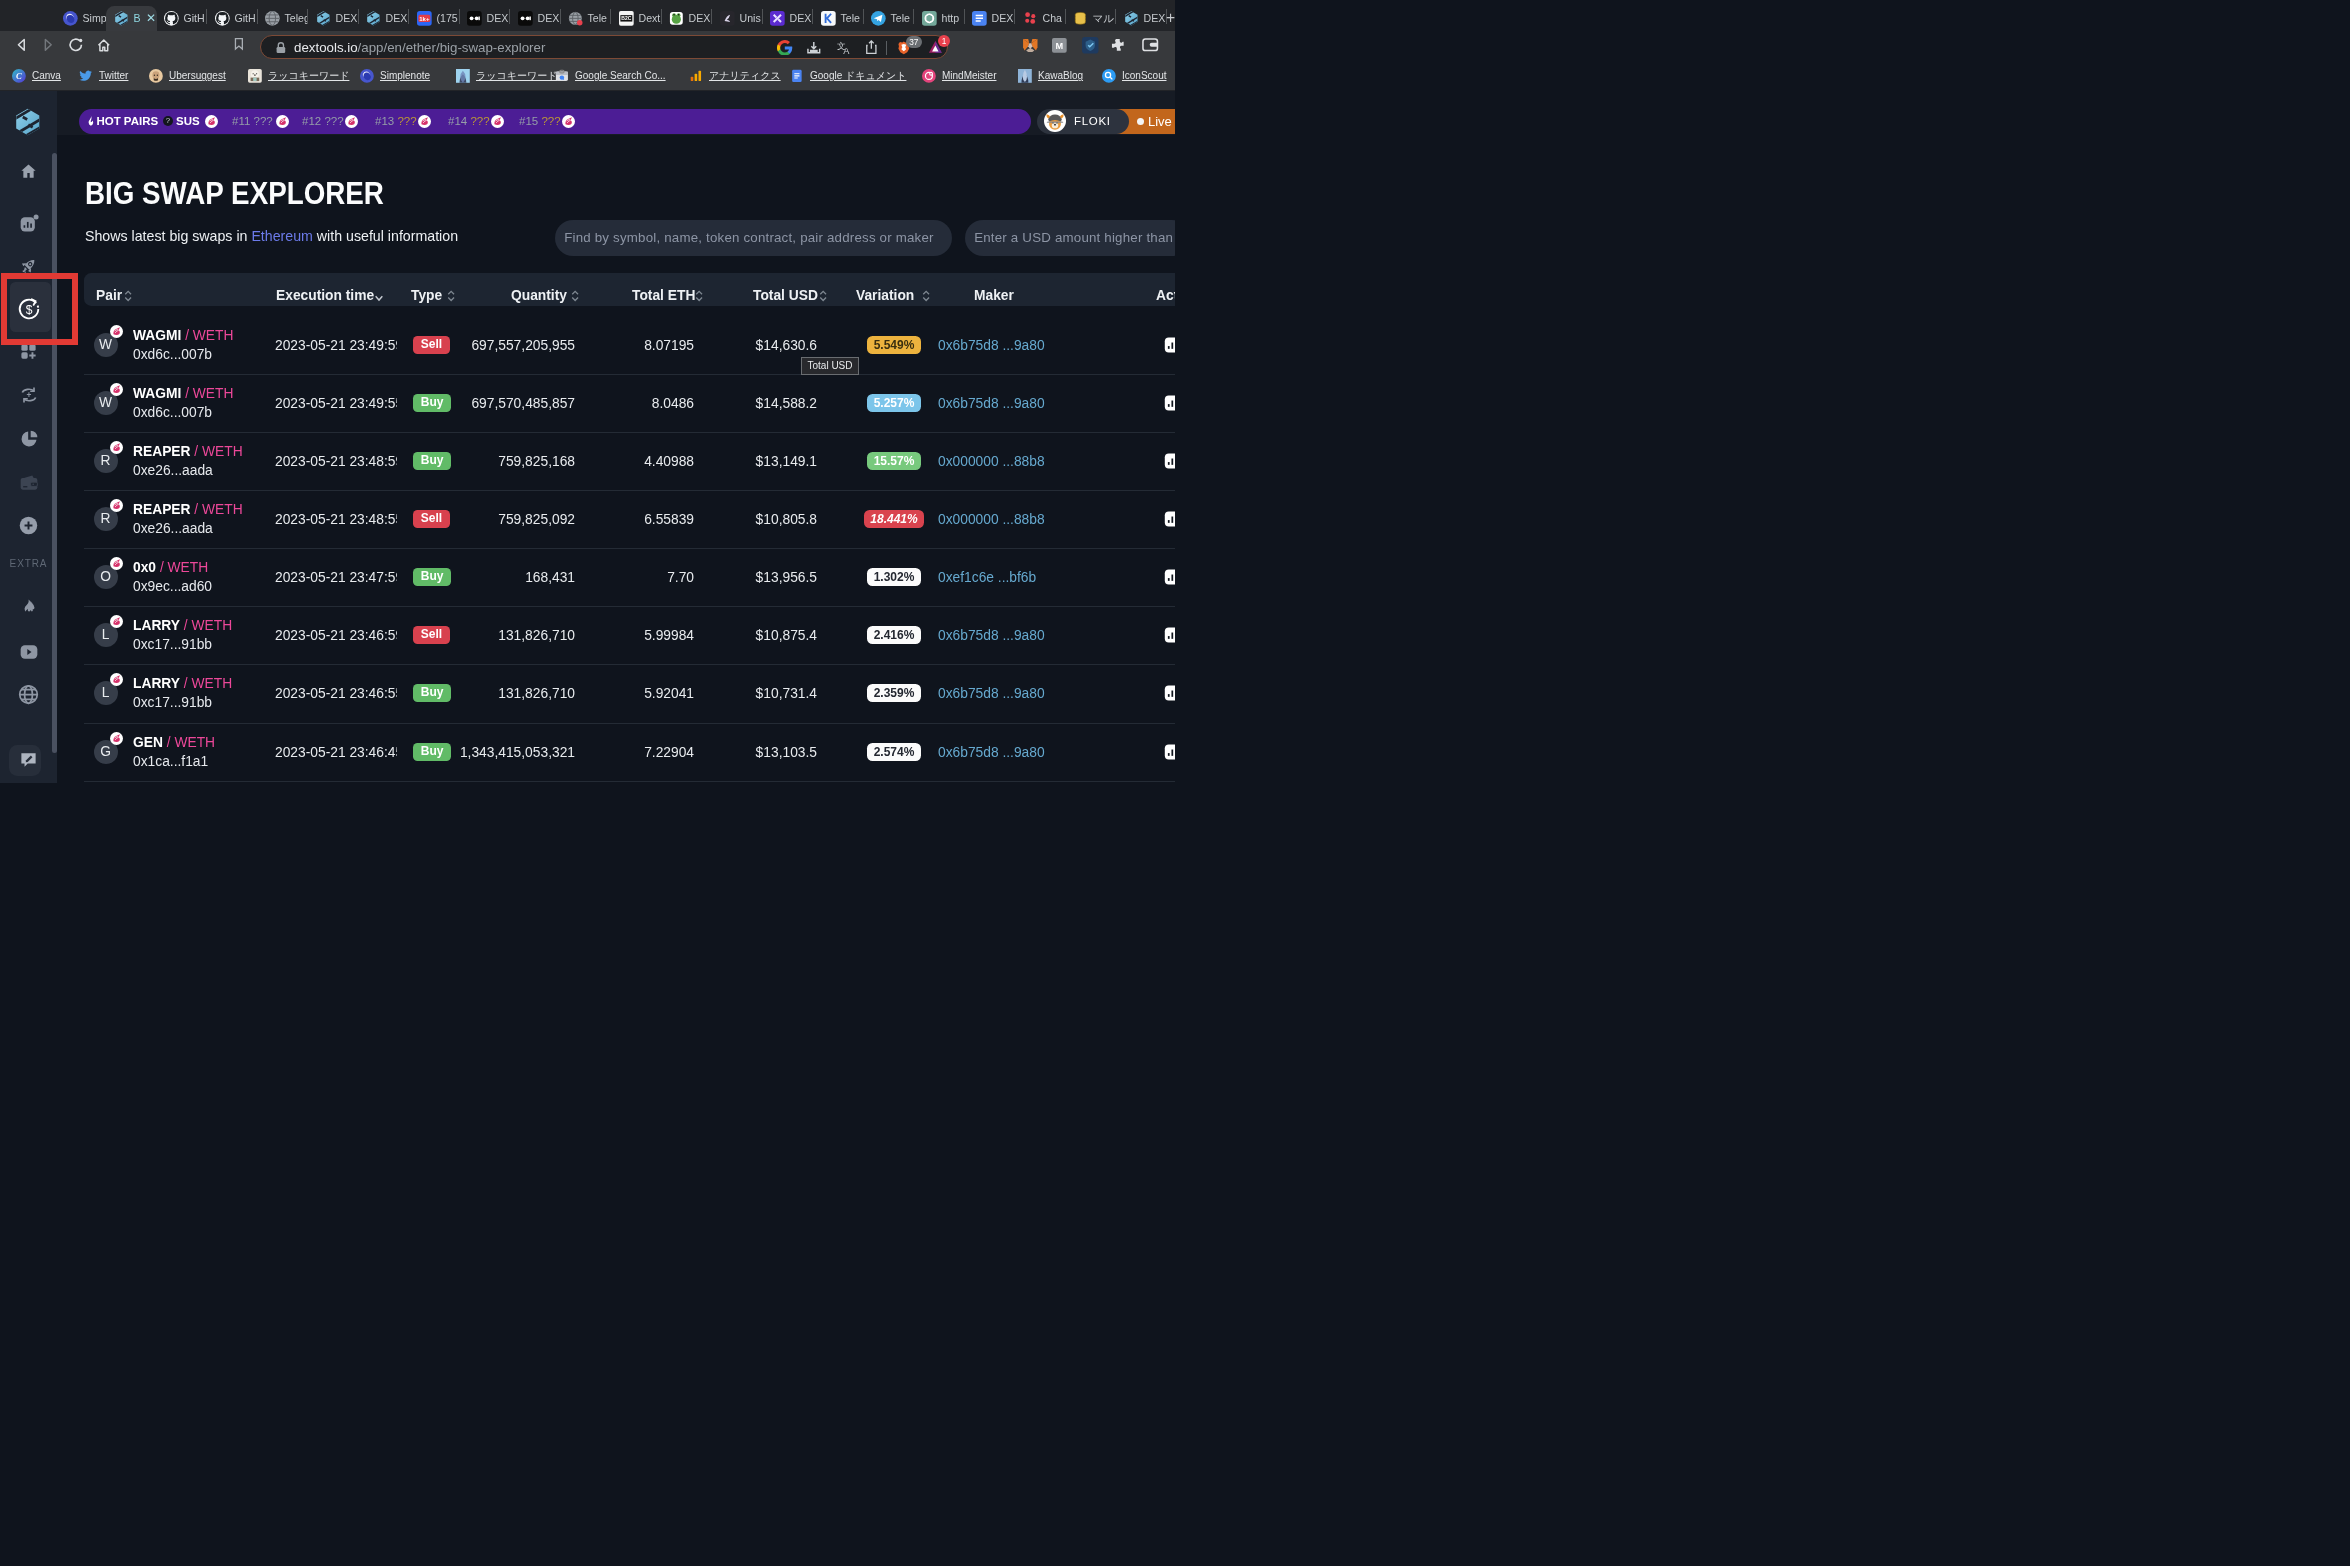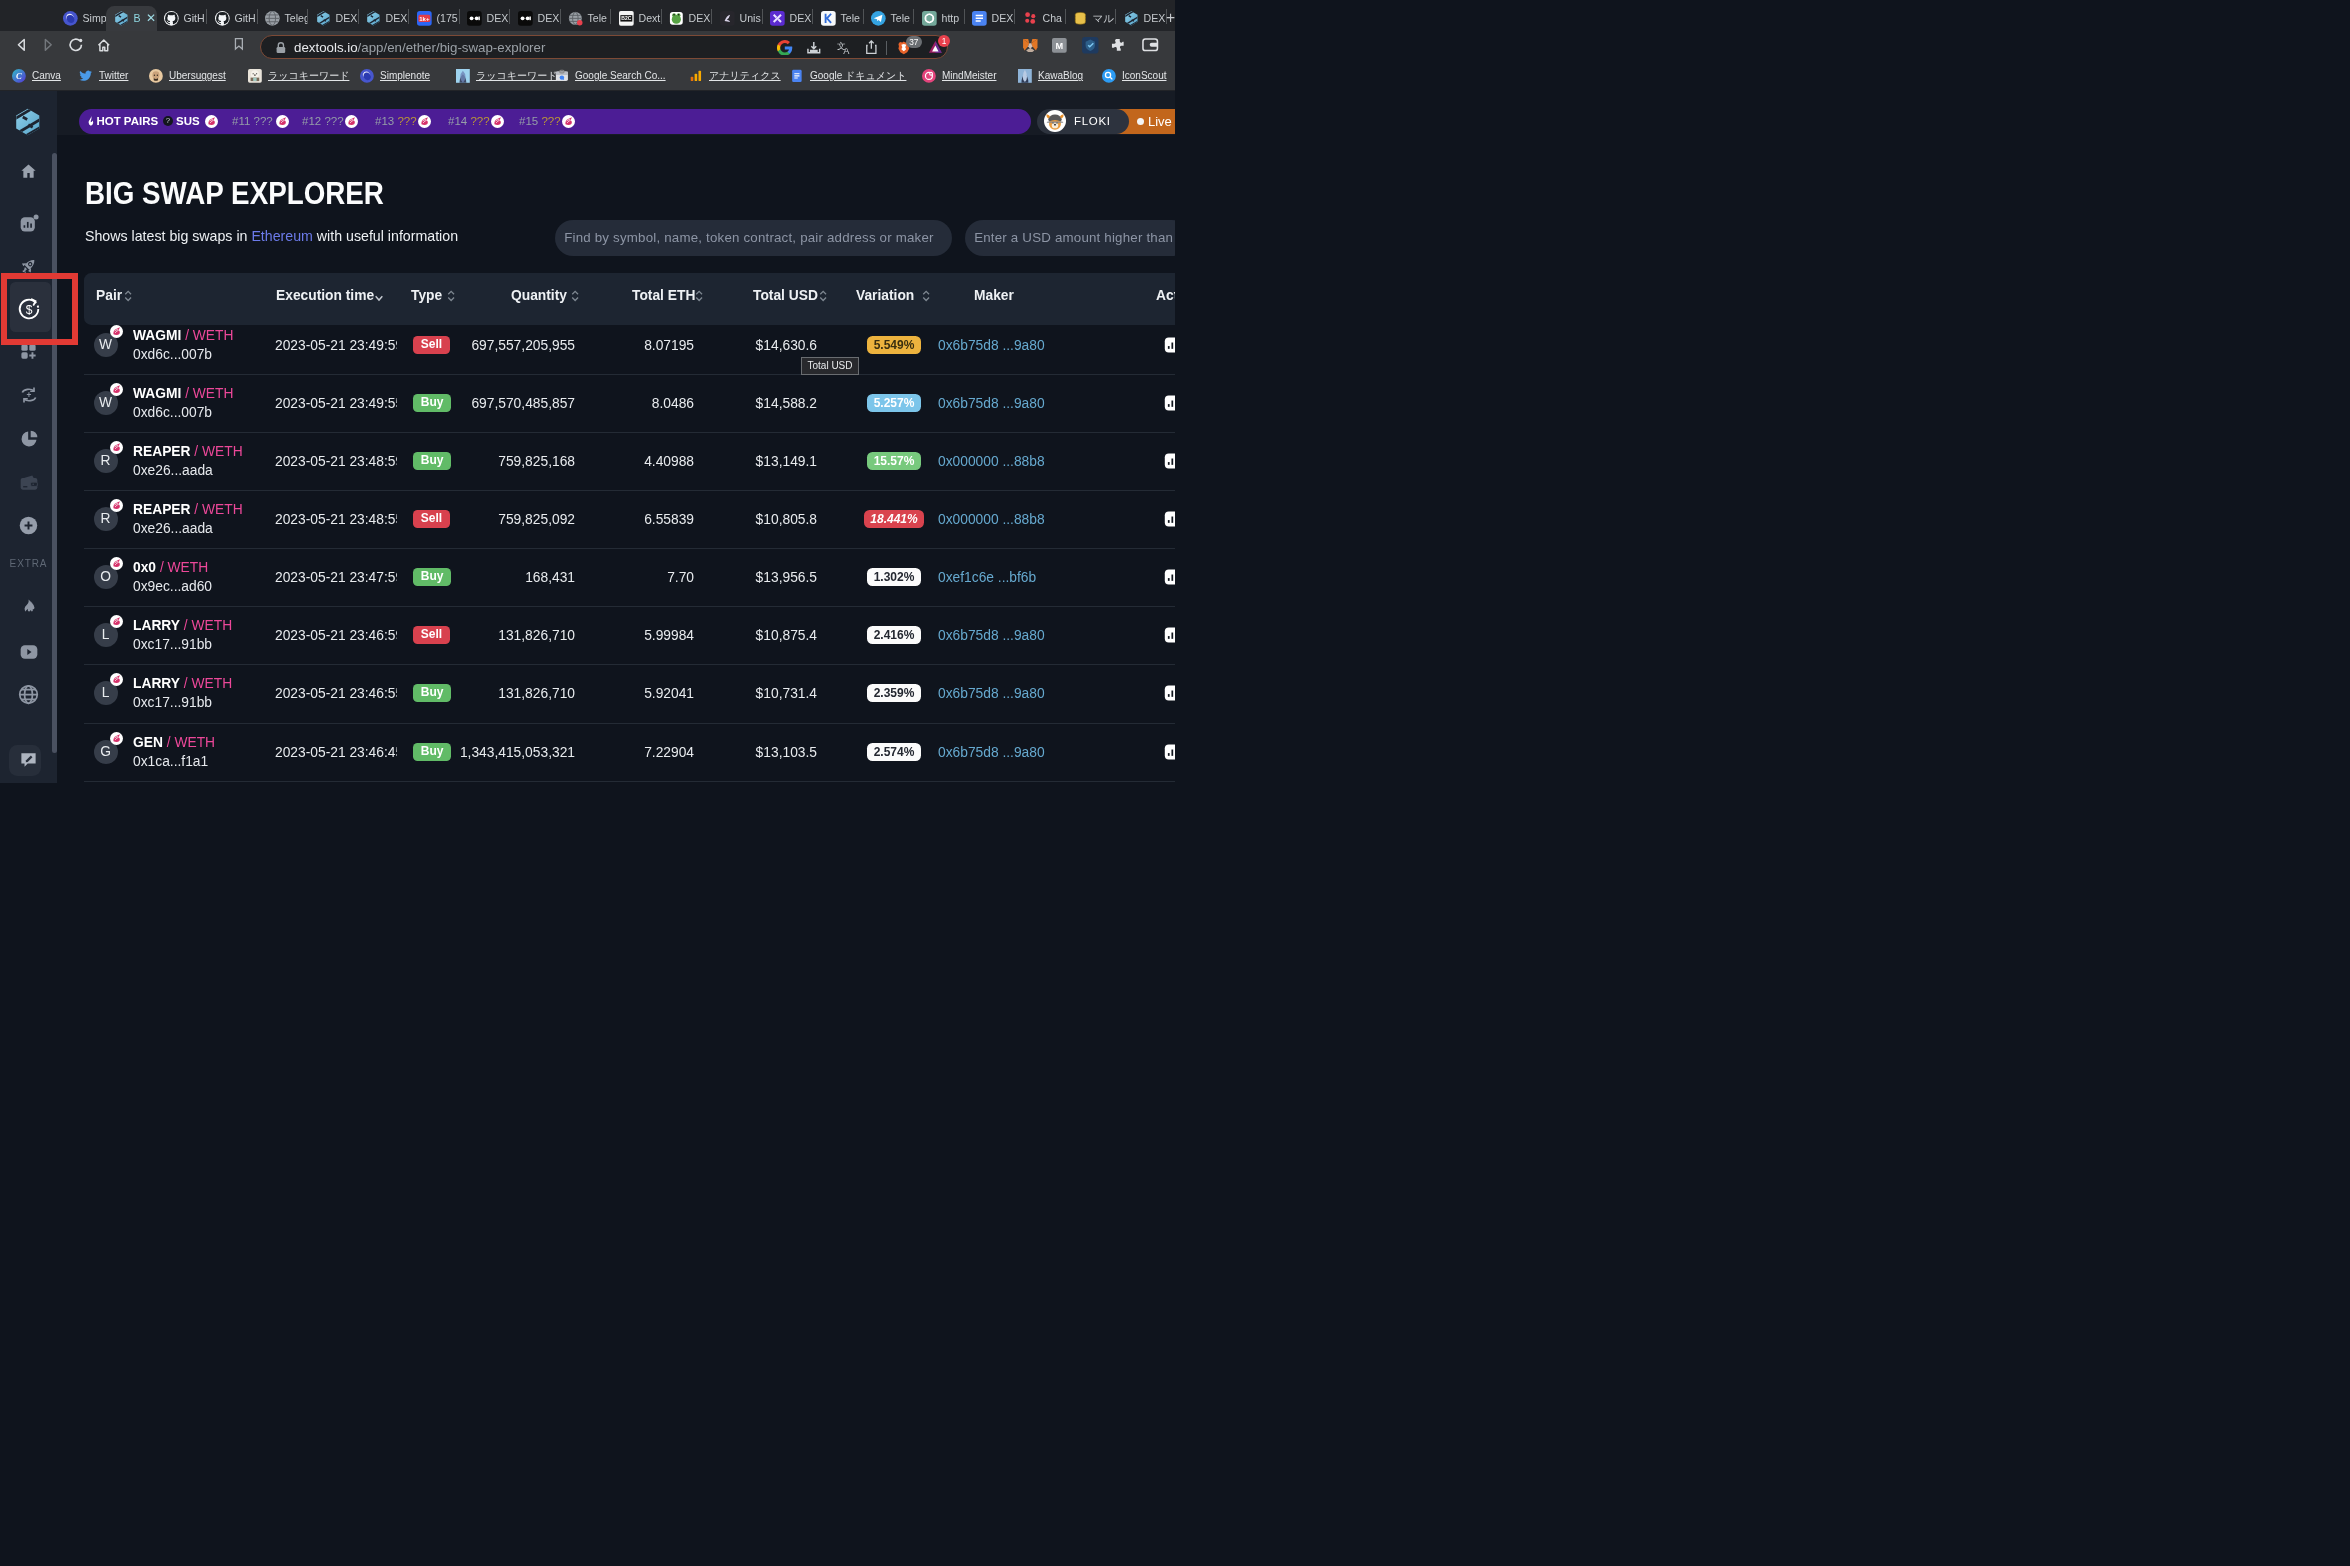--- a/index.html
+++ b/index.html
@@ -40,21 +40,21 @@
   .uni { position:absolute; top:6px; width:13px; height:13px; }
   #flokiwrap { position:absolute; left:1102px; top:18px; width:83px; height:25px; background:#c2661c; }
   #flokipill { position:absolute; left:1037px; top:18px; width:92px; height:25px; border-radius:12.4px; background:#2d333e; }
   
   #h1 { position:absolute; left:85px; top:84px; font-size:32px; font-weight:bold; color:#fbfcfd; transform:scaleX(0.868); transform-origin:0 0; white-space:nowrap; }
   #sub { position:absolute; left:85px; top:137px; font-size:14.2px; color:#eef1f4; }
   #sub b { color:#6c7bea; font-weight:normal; }
   .searchbox { position:absolute; top:129px; height:36px; border-radius:18px; background:#252c39;
      font-size:13.3px; letter-spacing:0.2px; color:#8d95a5; line-height:36px; padding-left:9.2px; white-space:nowrap; overflow:hidden; }
   
-  #thead { position:absolute; left:84px; top:182px; width:1100px; height:52px; border-radius:7.3px; background:#1d2531;padding-left:48px; }
+  #thead { position:absolute; left:84px; top:182px; width:1100px; height:33px; border-radius:7.3px; background:#1d2531;padding-left:48px; }
   .th { position:absolute; top:0; height:45px; line-height:45px; font-size:13.8px; font-weight:bold; color:#eef1f4; white-space:nowrap; }
   .sort { position:absolute; top:15.6px; width:8.3px; height:14.7px; }
   .row { position:absolute; left:84px; width:1100px; height:58px; }
   .rowline { position:absolute; left:84px; width:1091px; height:0.9px; background:#242b35; }
   .circ { position:absolute; left:9.6px; width:24px; height:24px; border-radius:50%; background:#363d49;
      color:#e8ebee; font-size:13.8px; text-align:center; }
   .ubadge { position:absolute; left:26px; width:13px; height:13px; }
   .pairtxt { position:absolute; left:49px; font-size:13.8px; color:#fff; white-space:nowrap; }
   .pairtxt b { font-weight:bold; color:#fff; }
   .pairtxt span { color:#ec4899; }

